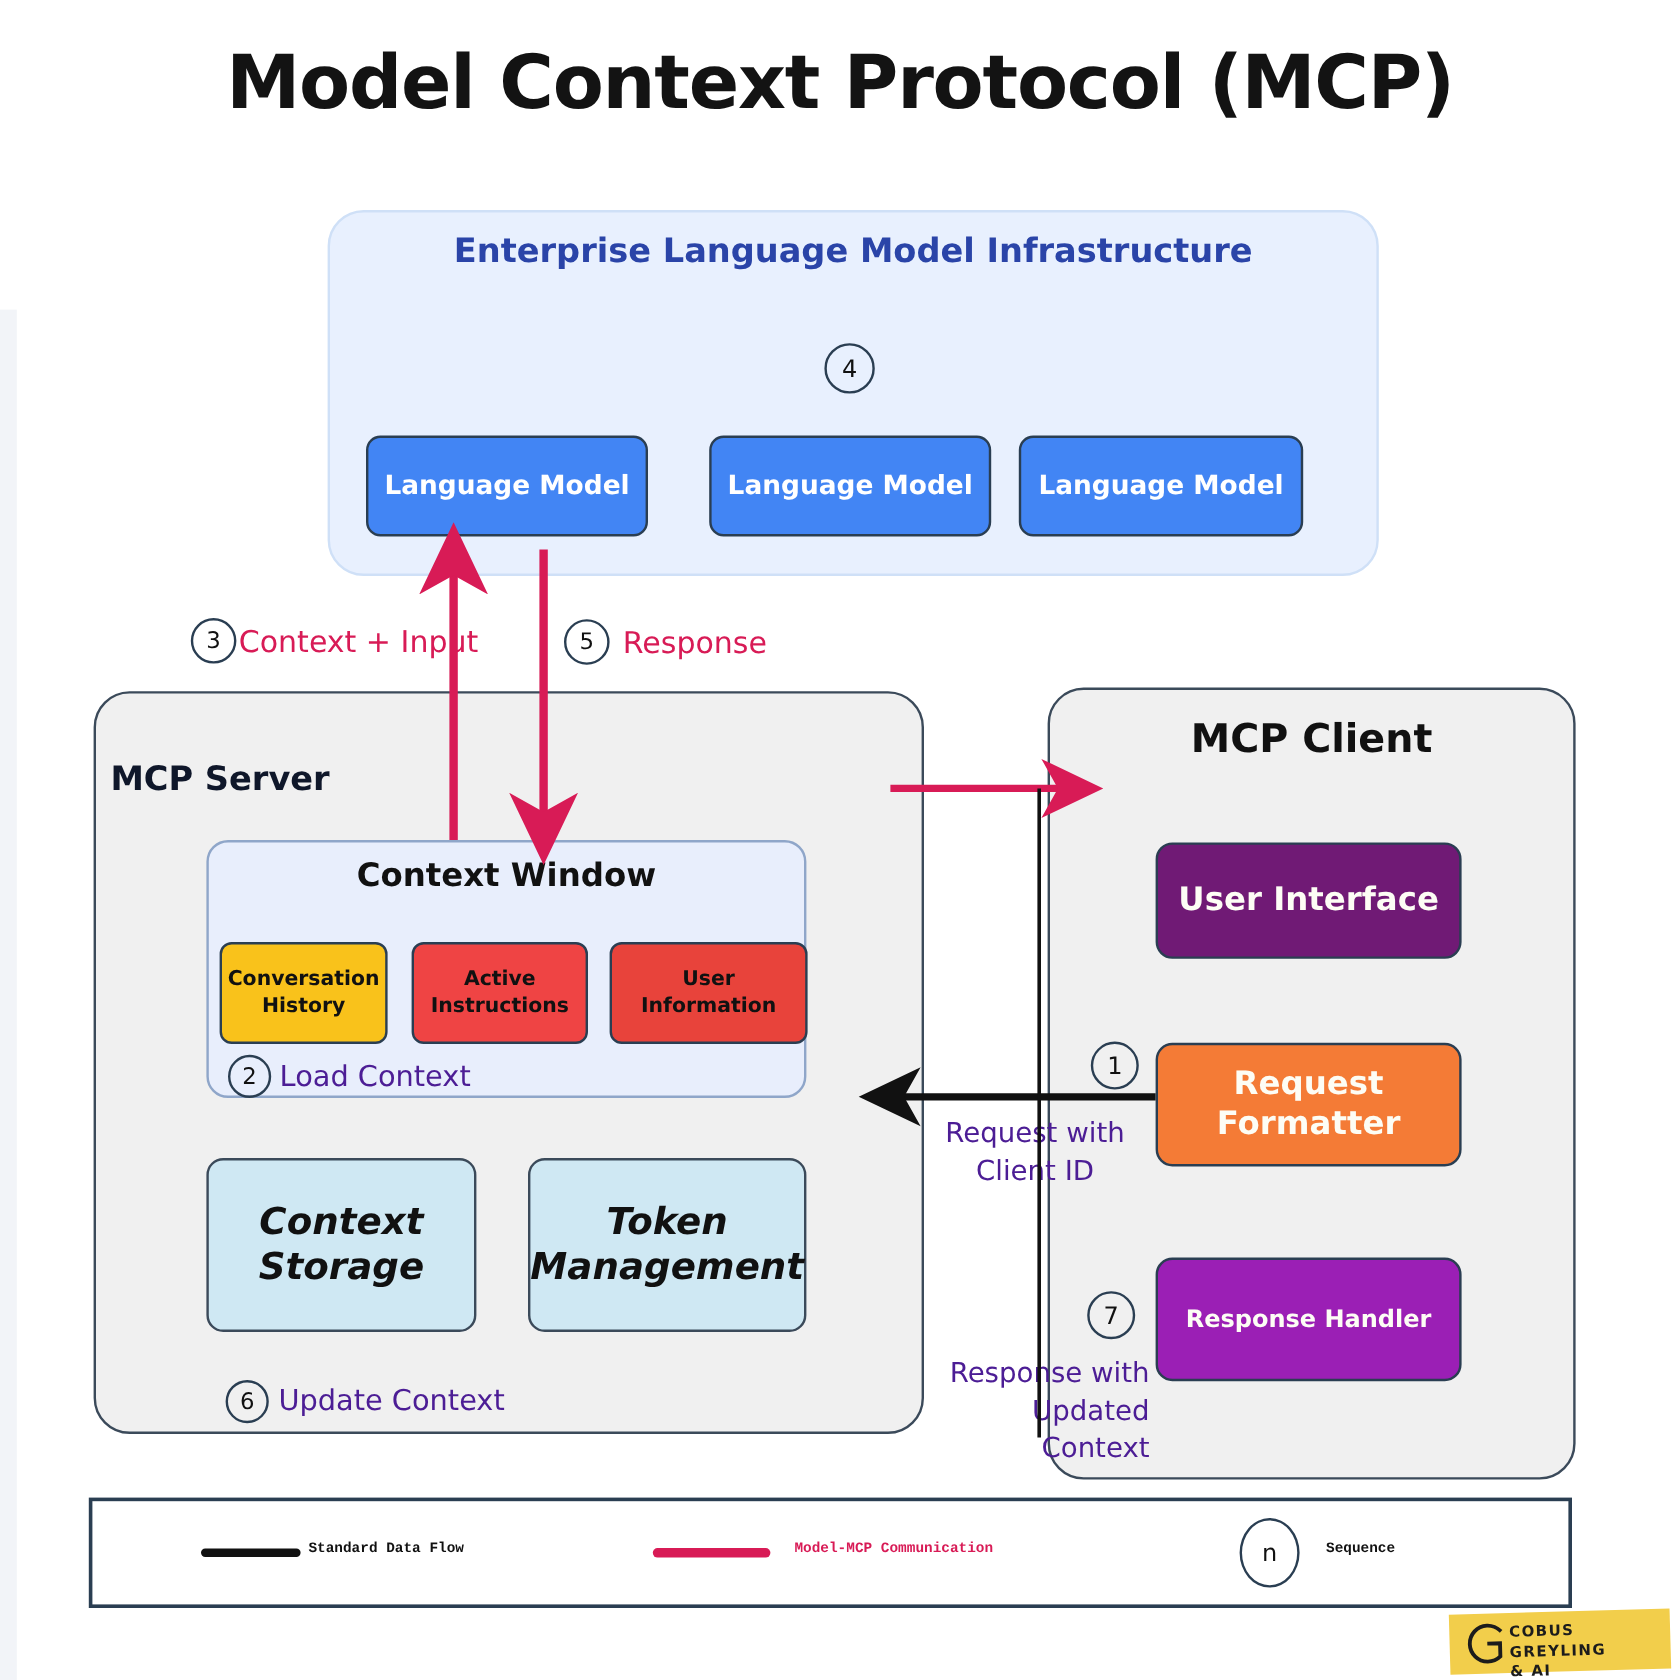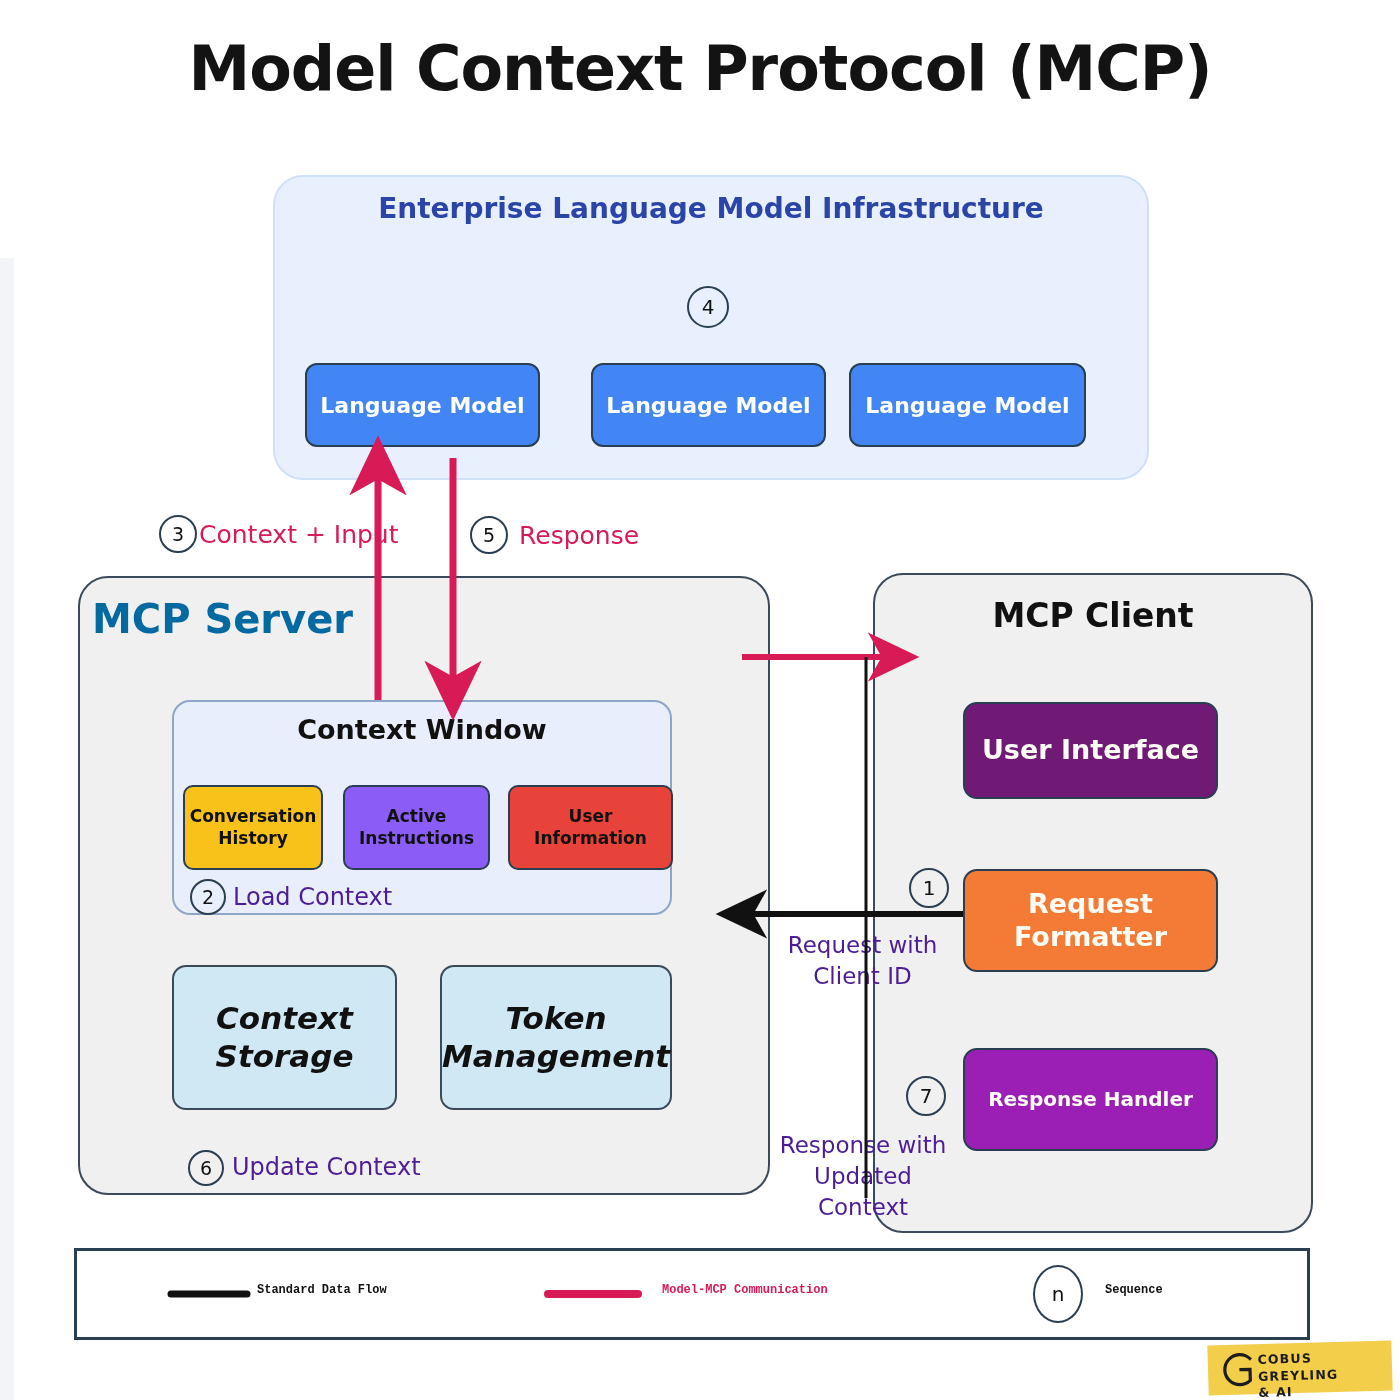--- a/index.html
+++ b/index.html
@@ -42,21 +42,21 @@
     display:flex;align-items:center;justify-content:center;
     font-family:"DejaVu Sans",sans-serif;color:#111;
   }
 
   
   #server{
     left:78px;top:576px;width:692px;height:619px;
     background:#f0f0f0;border:2px solid #3b4a5a;border-radius:30px;
   }
   #server-title{
-    left:92px;top:596px;font-size:40px;font-weight:bold;color:#0369a1;
+    left:92px;top:632px;font-size:28px;font-weight:bold;color:#0f172a;
     font-family:"DejaVu Sans",sans-serif;
   }
   #client{
     left:873px;top:573px;width:440px;height:660px;
     background:#f0f0f0;border:2px solid #3b4a5a;border-radius:30px;
   }
   #client-title{
     left:873px;top:596px;width:440px;text-align:center;
     font-size:33px;font-weight:bold;color:#111;
     font-family:"DejaVu Sans",sans-serif;
@@ -72,21 +72,21 @@
     font-size:27px;font-weight:bold;color:#111;
     font-family:"DejaVu Sans",sans-serif;
   }
   .chip{
     top:785px;height:85px;border:2px solid #2a3e52;border-radius:10px;
     display:flex;align-items:center;justify-content:center;text-align:center;
     font-size:17px;font-weight:bold;color:#111;line-height:1.25;
     font-family:"DejaVu Sans",sans-serif;
   }
   #chip0{left:183px;width:140px;background:#f9c21b;}
-  #chip1{left:343px;width:147px;background:#8b5cf6;}
+  #chip1{left:343px;width:147px;background:#ef4444;}
   #chip2{left:508px;width:165px;background:#e8433b;}
 
   
   .sbox{
     top:965px;height:145px;background:#cfe8f3;
     border:2px solid #3b4a5a;border-radius:14px;
     display:flex;align-items:center;justify-content:center;text-align:center;
     font-size:31px;font-weight:bold;color:#111;line-height:1.22;
     font-family:"DejaVu Sans",sans-serif;
     font-style:italic;
@@ -199,21 +199,21 @@
     <span>1</span>
   </div>
   <div class="abs seq nosel" style="left:906px;top:1076px;width:40px;height:40px;font-size:20px;">
     <span>7</span>
   </div>
 
   <div class="abs hand nosel" style="left:775px;top:930px;width:175px;text-align:center;font-size:23px;line-height:1.35;">
     <div>Request with</div>
     <div>Client ID</div>
   </div>
-  <div class="abs hand nosel" style="left:768px;top:1130px;width:190px;text-align:center;font-size:23px;line-height:1.35;">
+  <div class="abs hand nosel" style="left:768px;top:1130px;width:190px;text-align:right;font-size:23px;line-height:1.35;">
     <div>Response with</div>
     <div>Updated Context</div>
   </div>
 
   <svg viewBox="0 0 1400 1400">
     <defs>
       <marker id="ar-crimson" markerWidth="9" markerHeight="9" refX="4.2" refY="4.5" orient="auto">
         <path d="M0,0.4 L8.6,4.5 L0,8.6 L2.3,4.5 Z" fill="#d81b56"></path>
       </marker>
       <marker id="ar-black" markerWidth="9" markerHeight="9" refX="4.2" refY="4.5" orient="auto">

